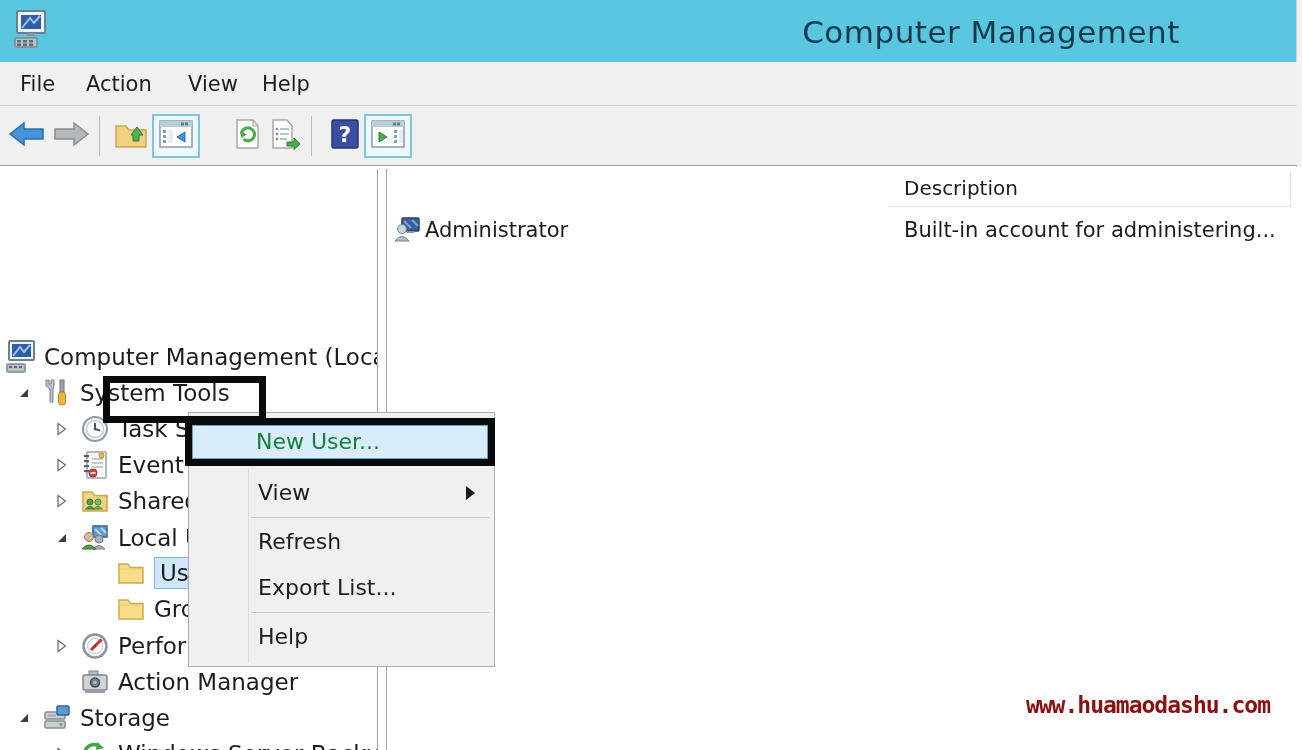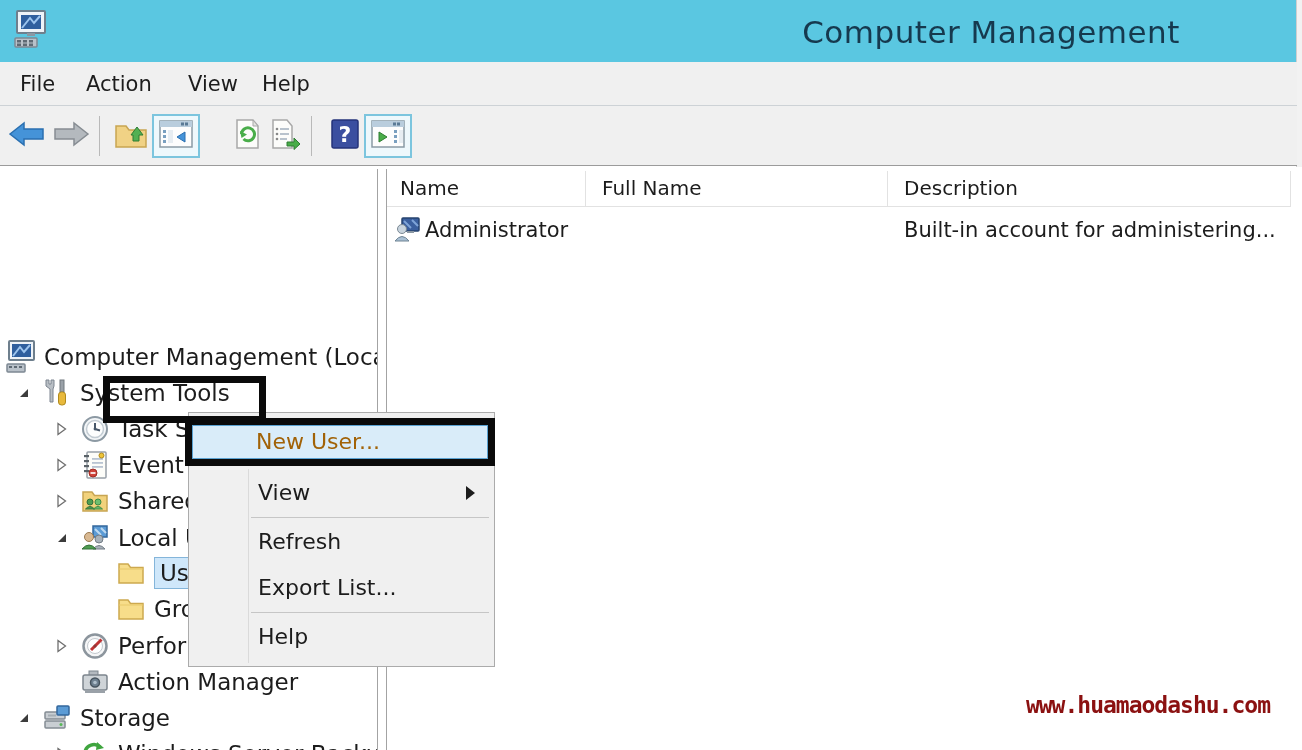--- a/index.html
+++ b/index.html
@@ -56,21 +56,21 @@
   .citem { position:absolute; left:1px; width:303px; height:46px; line-height:46px; font-size:22px; padding-left:68px; }
   .ci-view{top:57px;} .ci-refresh{top:106px;} .ci-export{top:152px;} .ci-help{top:201px;}
   .csep { position:absolute; left:62px; width:238px; height:1px; background:#c6c6c6; }
   .cs1{top:104px;} .cs2{top:199px;}
   .subarrow { position:absolute; right:18px; top:16px; width:0; height:0; border-left:9px solid #1c1c1c; border-top:7px solid transparent; border-bottom:7px solid transparent; }
 
   
   .anno { position:absolute; border:7px solid #0a0a0a; background:transparent; }
   .anno-users { left:103px; top:376px; width:163px; height:47px; z-index:20; }
   .anno-newuser { left:185px; top:418px; width:310px; height:48px; z-index:30; background:#d9ecf9; box-shadow:inset 0 0 0 1px #5aa2d2; }
-  .anno-newuser .nu-label { display:block; height:34px; line-height:34px; font-size:22px; padding-left:64px; color:#a16207; white-space:nowrap; }
+  .anno-newuser .nu-label { display:block; height:34px; line-height:34px; font-size:22px; padding-left:64px; color:#15803d; white-space:nowrap; }
 
   
   .watermark { position:absolute; right:32px; top:692px; font-family:"DejaVu Sans Mono","Liberation Mono",monospace; font-weight:bold; font-size:23px; color:#8b1111; letter-spacing:-1px; z-index:40; }
 </style>
 </head>
 <body>
 
 <div id="window">
 
   <div class="titlebar">
@@ -371,22 +371,20 @@
           <path d="M19 20 L19 16.5 M19 20 L22 21" stroke="#5a646d" stroke-width="1.5"></path>
         </svg>
           </span>
         <span class="tlabel">Windows Server Backup</span>
       </div>
 
     </div>
 
     <div class="list-pane">
       <div class="lheader">
-        <span class="hcell hc-name">Name</span>
-        <span class="hcell hc-full">Full Name</span>
         <span class="hcell hc-desc">Description</span>
       </div>
 
       <div class="lrow lr0">
         <span class="licon"><svg width="28" height="28" viewBox="0 0 28 28">
           <rect x="9" y="2" width="17" height="13" rx="1" fill="#3a5f9e" stroke="#26436f" stroke-width="1.5"></rect>
           <path d="M11 5 L18 12 M19 4 L25 10" stroke="#7ea4d8" stroke-width="2"></path>
           <rect x="14" y="15" width="7" height="2" fill="#8a97a3"></rect>
           <circle cx="9" cy="13" r="4.5" fill="#c8d4de" stroke="#7b8994"></circle>
           <path d="M2 25 q7 -9 14 0 Z" fill="#a9c0d4" stroke="#6f8494"></path>

